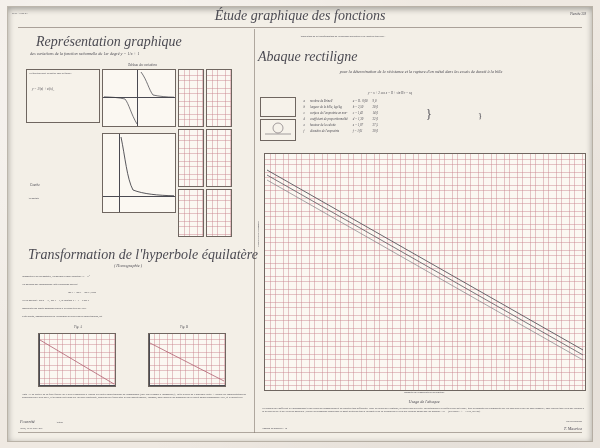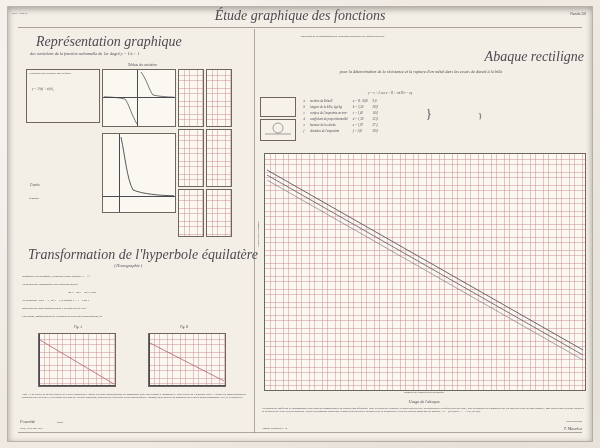--- a/index.html
+++ b/index.html
@@ -126,21 +126,21 @@
       </svg>
     </div>
 
     <div class="hand xtiny" style="position:absolute;left:14px;top:386px;width:224px;text-align:justify;">Nota : il ne reste à ne se faire figurer les 2 axes graphiques à l'égard les unités logarithmiques en coordonnées (voir une exemple à l'appendice) ; cette échelle de 2 mm pour unité. A l'égard les représentations de graphiques aux axes des x, et en ordre rectiligne qui l'échelle contrainte, brouillon qui figure êtes la voie logarithmique ; propose, dans laquelle les ordonnées de ce serait même coordonnées XOY, et le bissectrice.</div>
 
     <div class="hand sm" style="position:absolute;left:12px;top:412px;">Fournité</div>
     <div class="hand xtiny" style="position:absolute;left:48px;top:414px;">Auteur</div>
     <div class="hand xtiny" style="position:absolute;left:12px;top:420px;">Paris, le 23 juin 1897</div>
 
     <div class="hand xtiny" style="position:absolute;left:292px;top:28px;width:260px;">Application de la transformation de l'hyperbole équilatère à la construction d'un :</div>
-    <div class="hand xl" style="position:absolute;left:250px;right:8px;top:42px;text-align:right;">Abaque rectiligne</div>
+    <div class="hand xl" style="position:absolute;left:250px;right:8px;top:42px;text-align:left;">Abaque rectiligne</div>
     <div class="hand sm" style="position:absolute;left:250px;right:8px;top:62px;text-align:center;">pour la détermination de la résistance et la rupture d'un métal dans les essais de dureté à la bille</div>
 
     <div class="hand tiny" style="position:absolute;left:360px;top:84px;">y = x + 2 cos x = R + sin R/r = r.q</div>
 
     <div class="frame" style="left:252px;top:90px;width:34px;height:18px;background:#f6f2ea;"></div>
     <div class="frame" style="left:252px;top:112px;width:34px;height:20px;background:#f6f2ea;">
       <svg width="34" height="20" style="position:absolute;left:0;top:0;">
         <circle cx="17" cy="8" r="5" fill="none" stroke="#6a6168" stroke-width="0.6"></circle>
         <line x1="4" y1="14" x2="30" y2="14" stroke="#6a6168" stroke-width="0.6"></line>
       </svg>

